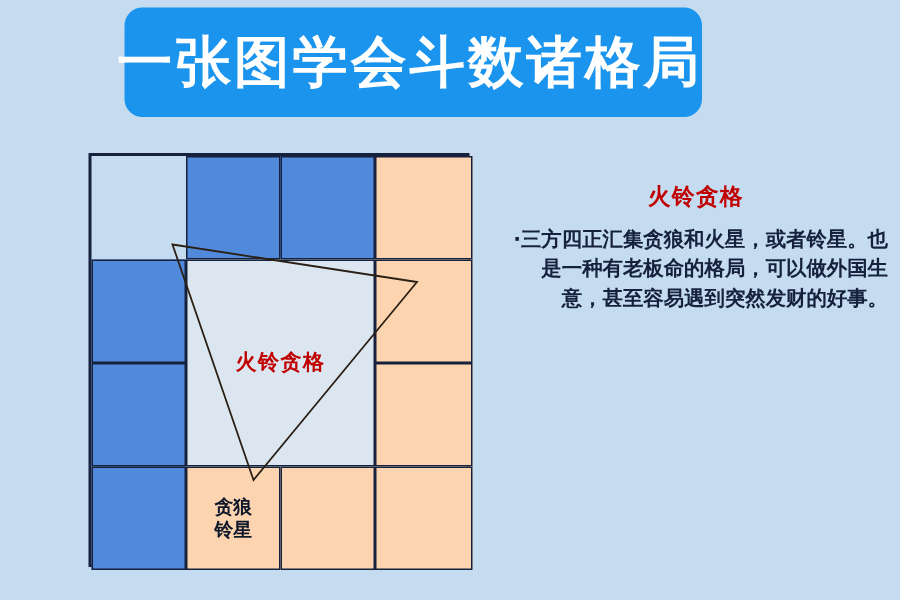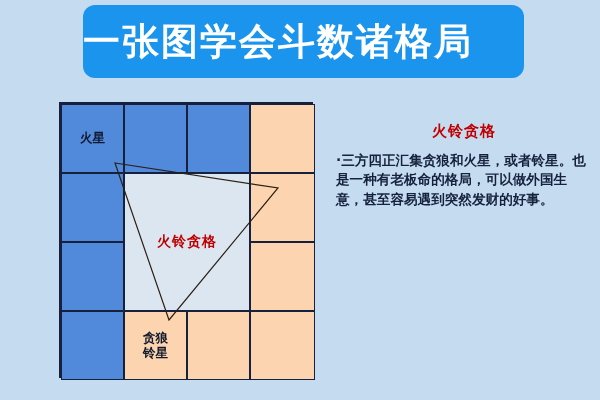--- a/index.html
+++ b/index.html
@@ -19,27 +19,27 @@
     position: relative;
     width: 600px;
     height: 400px;
   }
 
   
   #title-banner {
     position: absolute;
     left: 83px;
     top: 5px;
-    width: 441px;
+    width: 385px;
     height: 73px;
     background: #1a94ec;
     border-radius: 12px;
     display: flex;
     align-items: center;
-    justify-content: flex-start;
+    justify-content: flex-end;
     box-sizing: border-box;
   }
   #title-text {
     color: #ffffff;
     font-size: 37px;
     font-weight: bold;
     letter-spacing: 2px;
     line-height: 1;
     white-space: nowrap;
   }
@@ -115,39 +115,36 @@
     font-size: 15px;
     font-weight: bold;
     letter-spacing: 1px;
     margin-bottom: 10px;
   }
   .desc-para {
     color: #15213d;
     font-size: 13.6px;
     font-weight: bold;
     line-height: 1.42;
-    text-align: left;
+    text-align: right;
     margin: 0;
     text-indent: 0;
   }
 </style>
 </head>
 <body>
 
 <div id="page">
 
   <div id="title-banner">
     <div id="title-text">一张图学会斗数诸格局</div>
   </div>
 
   <div id="chart-grid">
 
-    <div class="cell blue" style="left:0px;  top:0px;   width:63px; height:69px;">
-      <span class="cell-label">火星</span>
-    </div>
     <div class="cell blue" style="left:63px; top:0px;   width:63px; height:69px;">
       <span class="cell-label"></span>
     </div>
     <div class="cell blue" style="left:126px;top:0px;   width:63px; height:69px;">
       <span class="cell-label"></span>
     </div>
     <div class="cell peach" style="left:189px;top:0px;   width:65px; height:69px;">
       <span class="cell-label"></span>
     </div>
 

